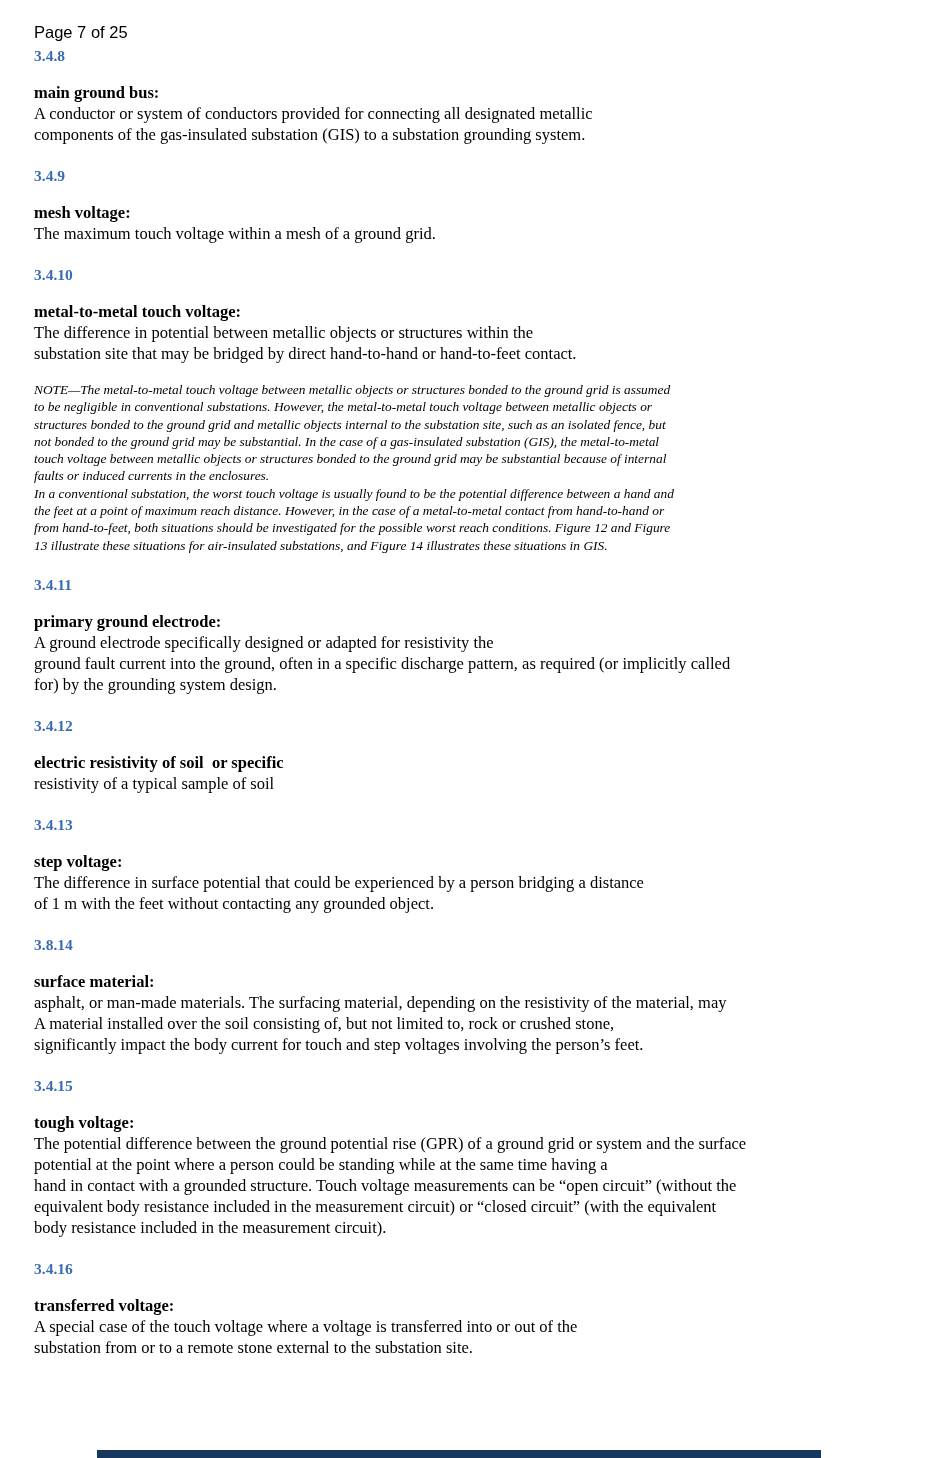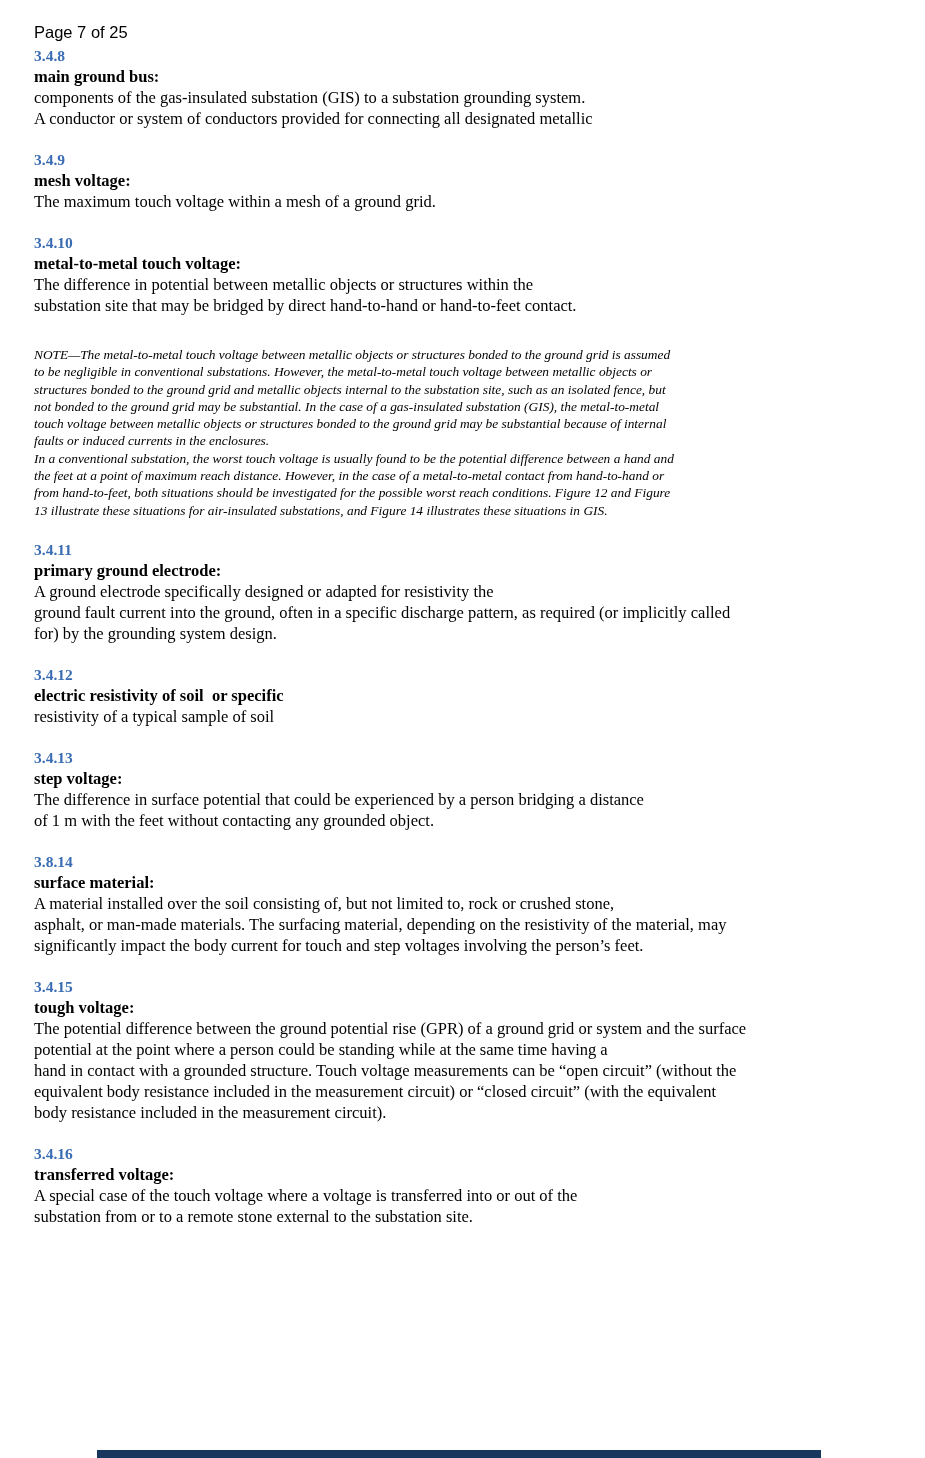--- a/index.html
+++ b/index.html
@@ -29,27 +29,28 @@
     color: var(--num-color, #3a6cb3);
     font-weight: bold;
     font-size: 15.5px;
     line-height: 21px;
   }
   .term {
     font-weight: bold;
     font-size: 16.5px;
     line-height: 21px;
     white-space: pre-wrap;
+    margin-top: 16px;
   }
   .body-line {
     font-size: 16.5px;
     line-height: 21px;
     white-space: pre-wrap;
   }
-  .note { margin-top: 30px; }
+  .note { margin-top: 17px; }
   .note-line {
     font-style: italic;
     font-size: 13.4px;
     line-height: 17.3px;
     white-space: pre-wrap;
   }
   .bottom-bar {
     position: absolute;
     left: 97px;
     bottom: 0;
@@ -60,22 +61,22 @@
 </style>
 </head>
 <body style="--num-color: #3a6cb3; --bar-color: #17375e; color: rgb(0, 0, 0);">
 
 <div class="doc">
   <div class="page-header">Page 7 of 25</div>
   <div id="sections">
       <section class="section first">
         <div class="sec-num">3.4.8</div>
         <div class="term">main ground bus:</div>
+        <div class="body-line">A conductor or system of conductors provided for connecting all designated metallic</div>
         <div class="body-line">components of the gas-insulated substation (GIS) to a substation grounding system.</div>
-        <div class="body-line">A conductor or system of conductors provided for connecting all designated metallic</div>
       </section>
       <section class="section">
         <div class="sec-num">3.4.9</div>
         <div class="term">mesh voltage:</div>
         <div class="body-line">The maximum touch voltage within a mesh of a ground grid.</div>
       </section>
       <section class="section">
         <div class="sec-num">3.4.10</div>
         <div class="term">metal-to-metal touch voltage:</div>
         <div class="body-line">The difference in potential between metallic objects or structures within the</div>
@@ -107,22 +108,22 @@
       </section>
       <section class="section">
         <div class="sec-num">3.4.13</div>
         <div class="term">step voltage:</div>
         <div class="body-line">The difference in surface potential that could be experienced by a person bridging a distance</div>
         <div class="body-line">of 1 m with the feet without contacting any grounded object.</div>
       </section>
       <section class="section">
         <div class="sec-num">3.8.14</div>
         <div class="term">surface material:</div>
+        <div class="body-line">asphalt, or man-made materials. The surfacing material, depending on the resistivity of the material, may</div>
         <div class="body-line">A material installed over the soil consisting of, but not limited to, rock or crushed stone,</div>
-        <div class="body-line">asphalt, or man-made materials. The surfacing material, depending on the resistivity of the material, may</div>
         <div class="body-line">significantly impact the body current for touch and step voltages involving the person’s feet.</div>
       </section>
       <section class="section">
         <div class="sec-num">3.4.15</div>
         <div class="term">tough voltage:</div>
         <div class="body-line">The potential difference between the ground potential rise (GPR) of a ground grid or system and the surface</div>
         <div class="body-line">potential at the point where a person could be standing while at the same time having a</div>
         <div class="body-line">hand in contact with a grounded structure. Touch voltage measurements can be “open circuit” (without the</div>
         <div class="body-line">equivalent body resistance included in the measurement circuit) or “closed circuit” (with the equivalent</div>
         <div class="body-line">body resistance included in the measurement circuit).</div>

